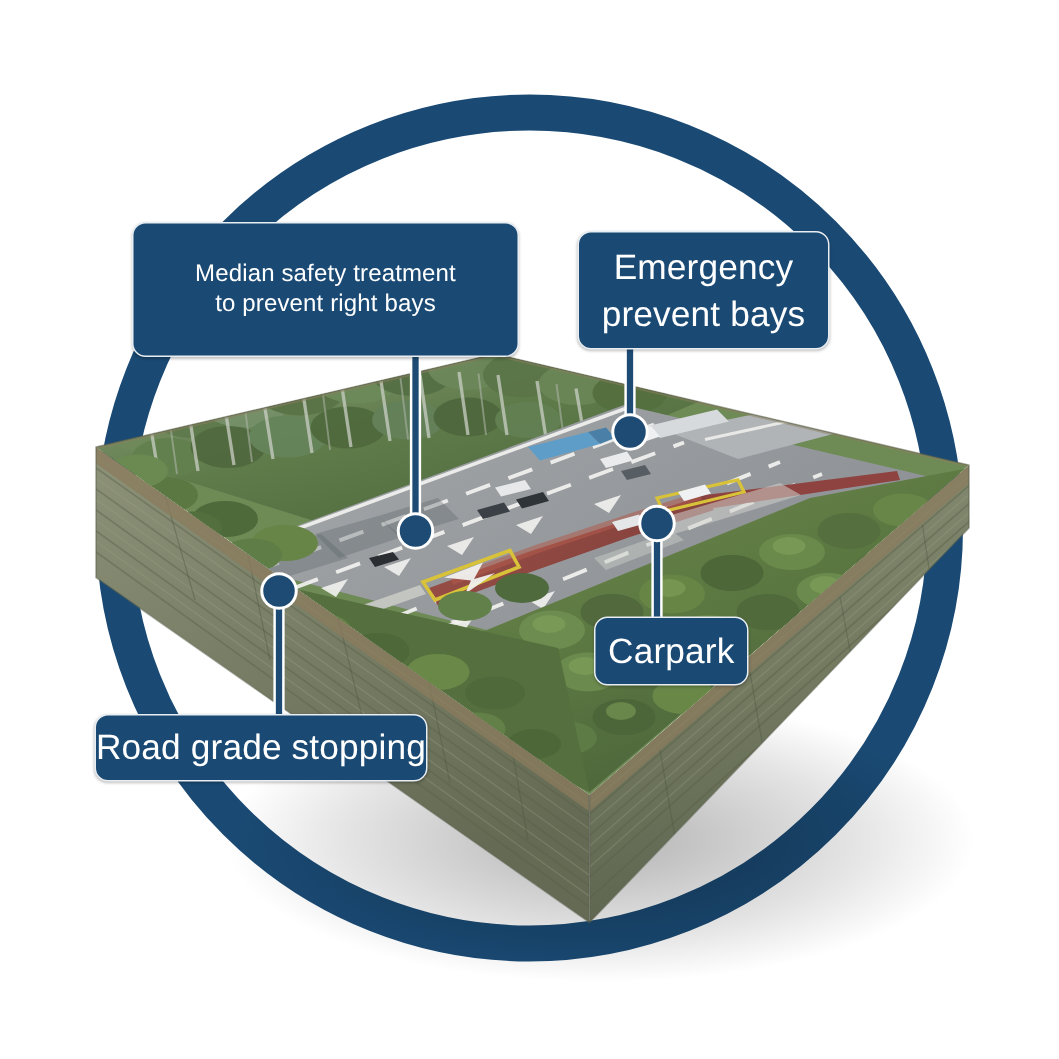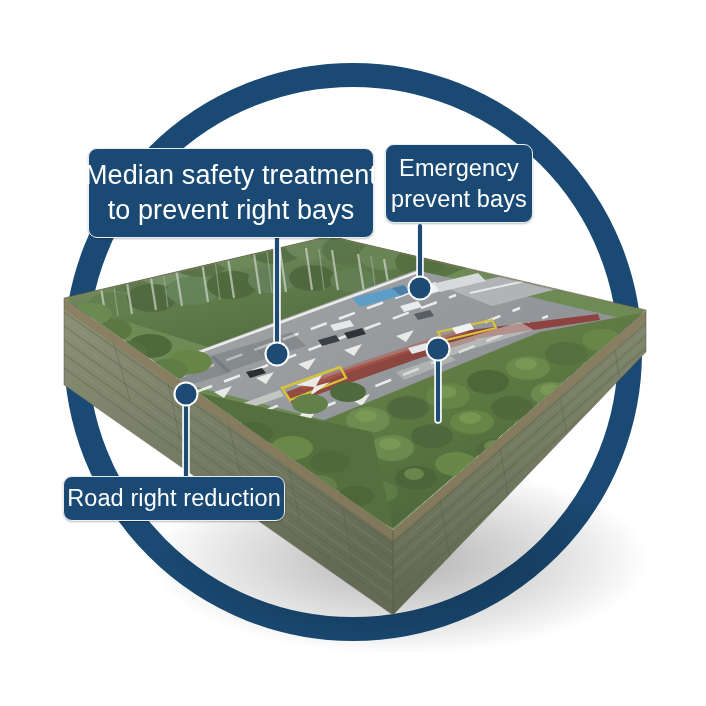--- a/index.html
+++ b/index.html
@@ -40,25 +40,25 @@
     letter-spacing: 0.1px;
     line-height: 1.28;
     box-shadow: 0 1px 2px rgba(0,0,0,0.25);
     z-index: 40;
   }
   .callout .ln {
     display: block;
     white-space: nowrap;
   }
   #cal-median {
-    left: 88px;  top: 148px;  width: 286px; height: 90px;
-    font-size: 27px;
+    left: 88px;  top: 148px;  width: 258px; height: 90px;
+    font-size: 16px;
   }
   #cal-emergency {
-    left: 385px; top: 144px;  width: 148px; height: 79px;
+    left: 385px; top: 154px;  width: 168px; height: 79px;
     font-size: 23.5px;
     text-align: center;
   }
   #cal-carpark {
     left: 396px; top: 411px;  width: 103px; height: 46px;
     font-size: 23.5px;
   }
   #cal-roadgrade {
     left: 63px;  top: 476px;  width: 222px; height: 45px;
     font-size: 23.5px;
@@ -418,18 +418,21 @@
   <div class="callout" id="cal-median">
     <span class="ln">Median safety treatment</span>
     <span class="ln">to prevent right bays</span>
   </div>
 
   <div class="callout" id="cal-emergency">
     <span class="ln">Emergency</span>
     <span class="ln">prevent bays</span>
   </div>
 
+  <div class="callout" id="cal-carpark">
+    <span class="ln">Carpark</span>
+  </div>
 
   <div class="callout" id="cal-roadgrade">
-    <span class="ln">Road right reduction</span>
+    <span class="ln">Road grade stopping</span>
   </div>
 
 </div>
 
 </body></html>

